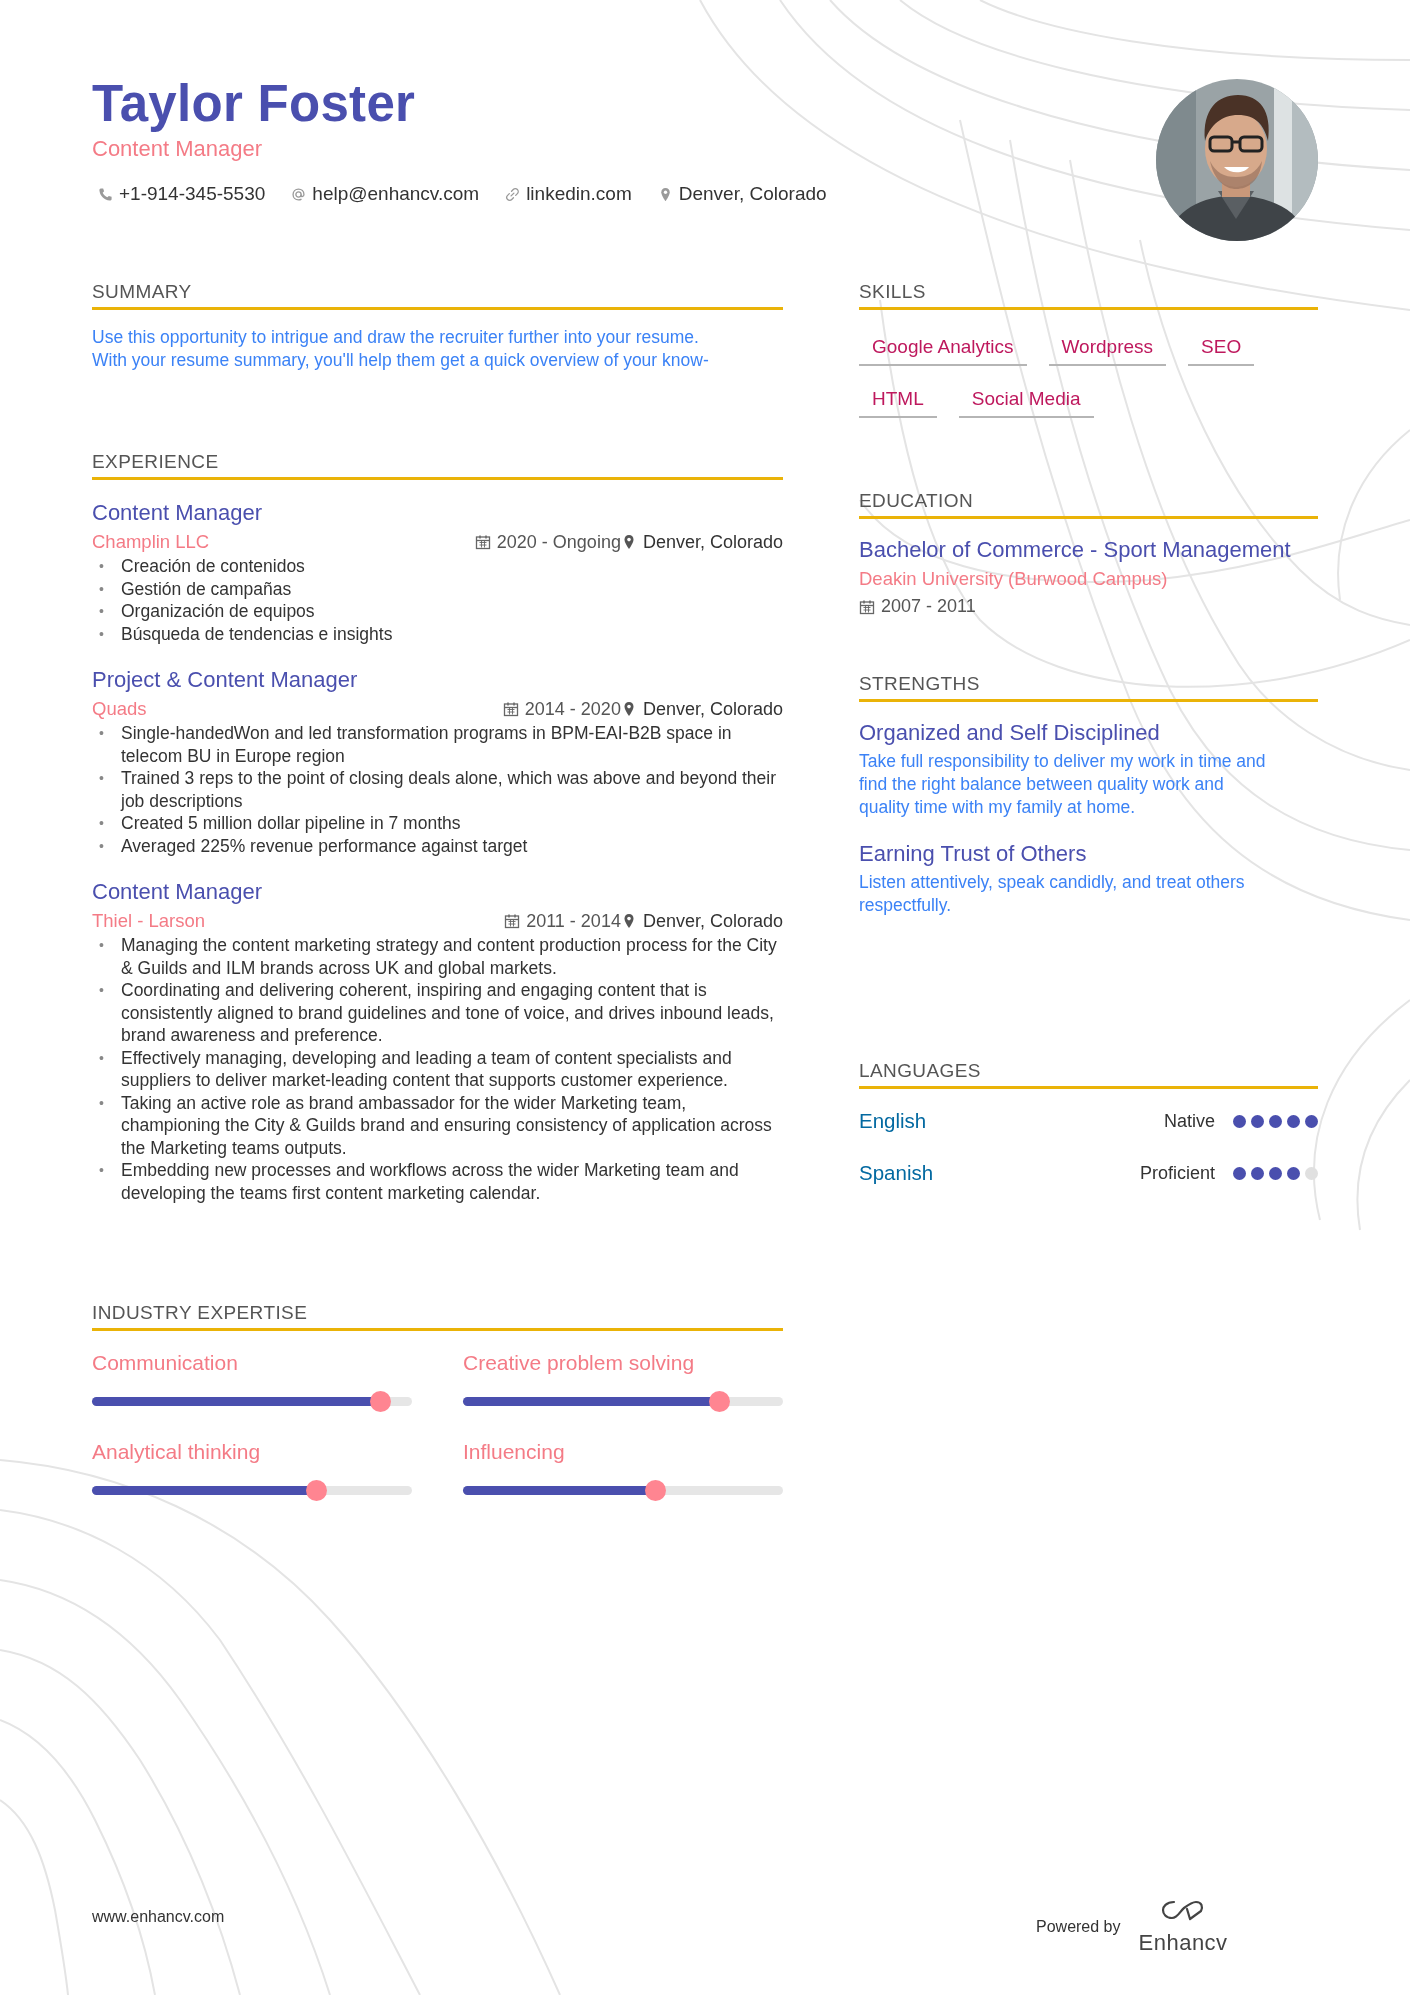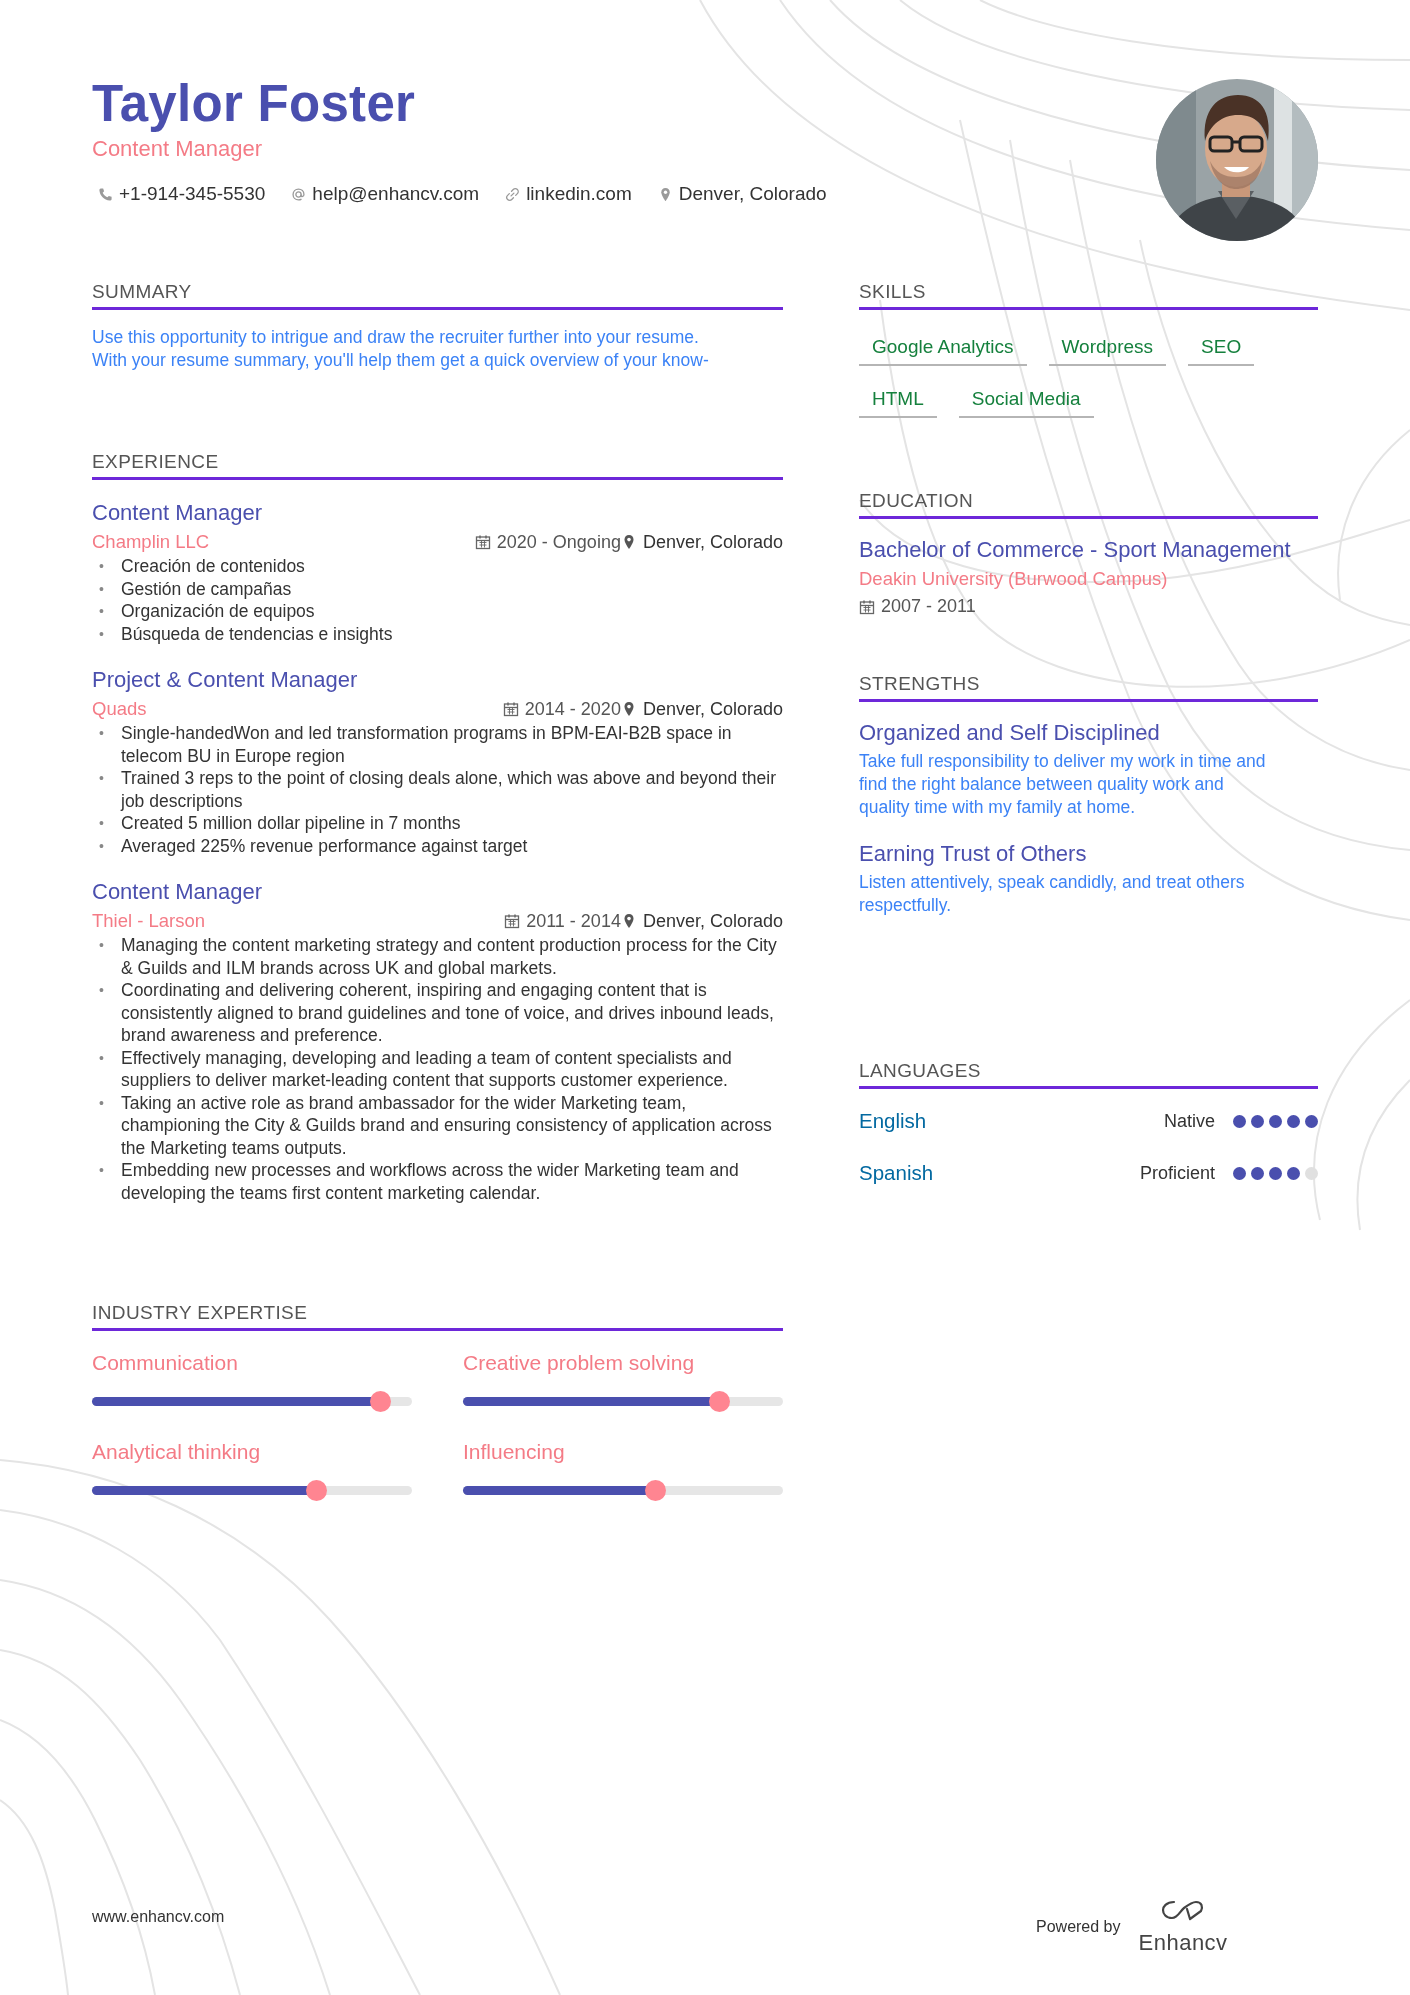--- a/index.html
+++ b/index.html
@@ -11,35 +11,35 @@
   }
   .bg-lines { position:absolute; left:0; top:0; width:1410px; height:1995px; z-index:0; pointer-events:none; }
   .abs { position:absolute; z-index:1; }
   .name { left:92px; top:74px; font-size:51px; font-weight:bold; color:#4a4fae; letter-spacing:0.3px; }
   .title { left:92px; top:136px; font-size:22px; color:#f47b86; }
   .contacts { left:98px; top:183px; display:flex; gap:26px; font-size:19px; color:#333; align-items:center; }
   .contact { display:flex; align-items:center; gap:6px; }
   .contact svg { width:15px; height:15px; }
   .photo { left:1156px; top:79px; width:162px; height:162px; border-radius:50%; overflow:hidden; }
 
-  .sec-head { font-size:19px; color:#555; letter-spacing:0.4px; padding-bottom:4px; border-bottom:3px solid #6d28d9; }
+  .sec-head { font-size:19px; color:#555; letter-spacing:0.4px; padding-bottom:4px; border-bottom:3px solid #eab308; }
   .left-col { left:92px; width:691px; }
   .right-col { left:859px; width:459px; }
 
   .body-text { font-size:17.5px; line-height:23px; color:#3b82f6; }
   .role { font-size:22px; color:#4a4fae; }
   .company { font-size:18.5px; color:#f47b86; }
   .meta { font-size:18px; color:#333; display:flex; align-items:flex-end; }
   .meta span.item { display:flex; align-items:center; gap:6px; }
   .meta svg { width:16px; height:16px; }
   .bullets { margin:2px 0 0 0; padding:0; list-style:none; }
   .bullets li { position:relative; padding-left:29px; font-size:17.5px; line-height:22.5px; color:#333; }
   .bullets li::before { content:"•"; position:absolute; left:7px; top:0; color:#888; font-size:14px; }
 
-  .skill { display:inline-block; font-size:19px; color:#15803d; padding:0 13px 6px 13px; border-bottom:2px solid #b5b5b5; margin-right:22px; margin-bottom:22px; }
+  .skill { display:inline-block; font-size:19px; color:#be185d; padding:0 13px 6px 13px; border-bottom:2px solid #b5b5b5; margin-right:22px; margin-bottom:22px; }
 
   .exp-label { font-size:21px; color:#f47b86; }
   .slider { position:relative; height:9px; background:#e6e6e6; border-radius:5px; width:320px; }
   .slider .fill { position:absolute; left:0; top:0; height:9px; background:#4a4fae; border-radius:5px; }
   .slider .knob { position:absolute; top:-6px; width:21px; height:21px; border-radius:50%; background:#ff8591; margin-left:-10px; }
 
   .lang-row { display:flex; justify-content:space-between; align-items:center; height:52px; }
   .lang-name { font-size:20.5px; color:#0369a1; }
   .lang-right { display:flex; align-items:center; gap:18px; }
   .lang-level { font-size:18px; color:#333; }

